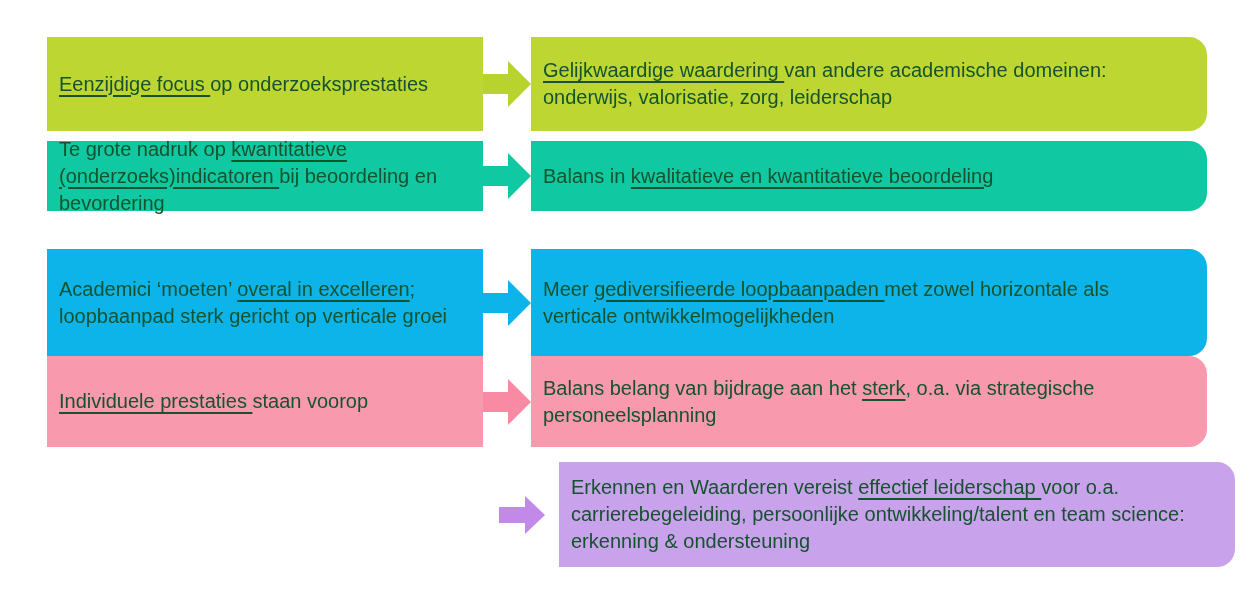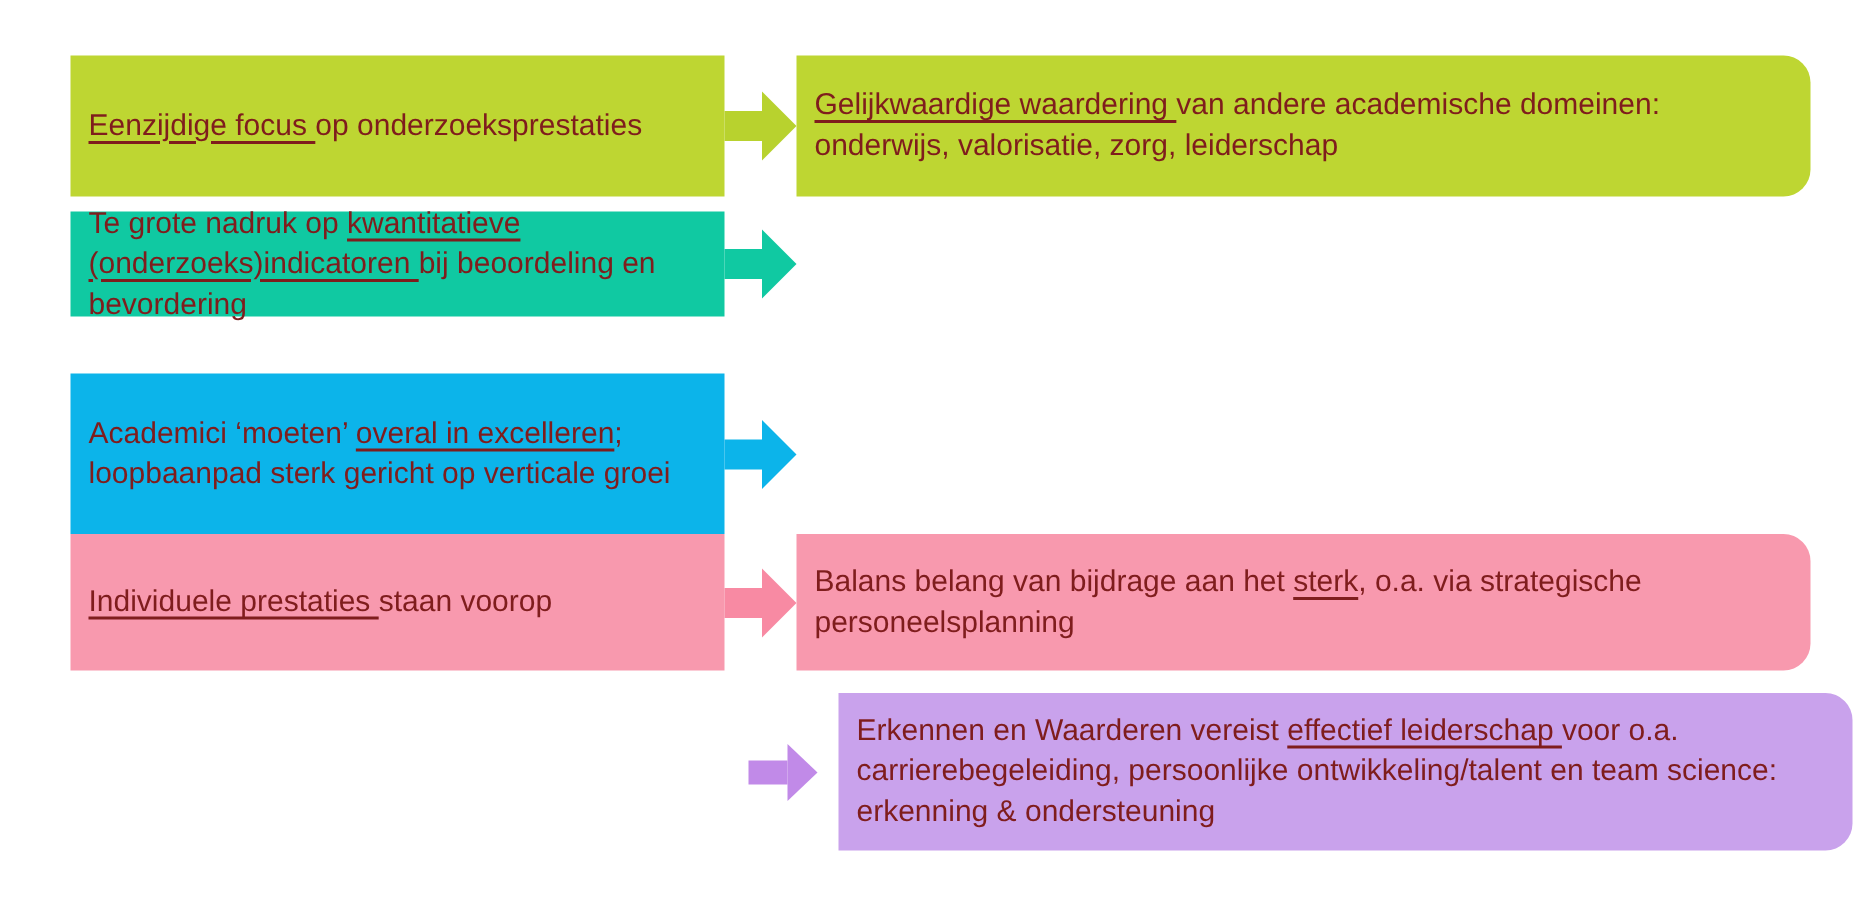--- a/index.html
+++ b/index.html
@@ -1,19 +1,19 @@
 <!DOCTYPE html>
 <html><head>
 <meta charset="utf-8">
 <style>
   html,body{margin:0;padding:0;background:#fff;}
   .canvas{
     position:relative;width:1250px;height:600px;background:#ffffff;
     font-family:"Liberation Sans","DejaVu Sans",sans-serif;
-    color:#7f1d1d;overflow:hidden;
+    color:#14532d;overflow:hidden;
   }
   .row{position:absolute;left:47px;display:flex;align-items:stretch;}
   .row-1{top:37px;height:94px;}
   .row-2{top:141px;height:70px;}
   .row-3{top:249px;height:107px;}
   .row-4{top:356px;height:91px;}
   .row-5{top:462px;height:105px;gap:14px;}
   .box{
     box-sizing:border-box;display:flex;flex-direction:column;justify-content:center;
     font-size:20px;line-height:27px;
@@ -76,32 +76,38 @@
   <div class="row row-2" style="--box: #10c9a2; --arrow: #10c9a2;">
     <div class="box left-box">
           <div><span>Te grote nadruk op </span><span class="u">kwantitatieve (onderzoeks)indicatoren </span><span>bij beoordeling en bevordering</span></div>
         </div>
     <div class="arrow-slot">
       <div class="arrow">
         <div class="tail"></div>
         <div class="head"></div>
       </div>
     </div>
+    <div class="box right-box">
+          <div><span>Balans in </span><span class="u">kwalitatieve en kwantitatieve beoordeling</span></div>
+        </div>
   </div>
 
   <div class="row row-3" style="--box: #0cb4ea; --arrow: #0cb4ea;">
     <div class="box left-box">
           <div><span>Academici ‘moeten’ </span><span class="u">overal in excelleren</span><span>; loopbaanpad sterk gericht op verticale groei</span></div>
         </div>
     <div class="arrow-slot">
       <div class="arrow">
         <div class="tail"></div>
         <div class="head"></div>
       </div>
     </div>
+    <div class="box right-box">
+          <div><span>Meer </span><span class="u">gediversifieerde loopbaanpaden </span><span>met zowel horizontale als verticale ontwikkelmogelijkheden</span></div>
+        </div>
   </div>
 
   <div class="row row-4" style="--box: #f899ae; --arrow: #f88aa3;">
     <div class="box left-box">
           <div><span class="u">Individuele prestaties </span><span>staan voorop</span></div>
         </div>
     <div class="arrow-slot">
       <div class="arrow">
         <div class="tail"></div>
         <div class="head"></div>

